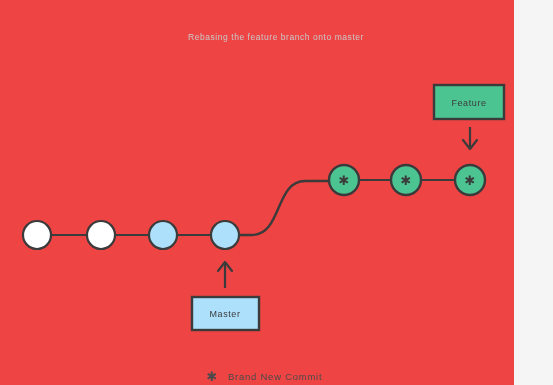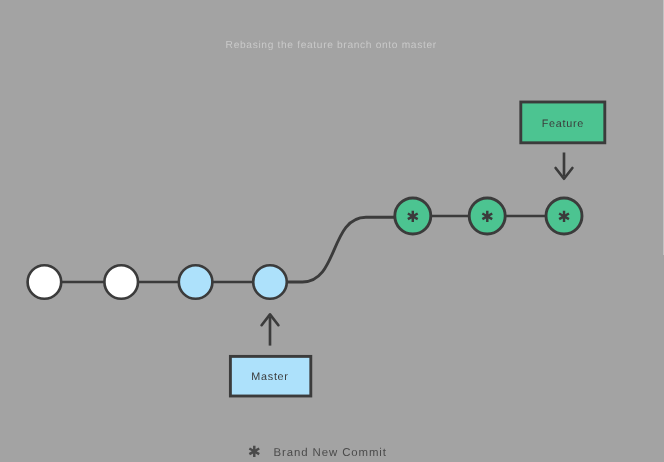--- a/index.html
+++ b/index.html
@@ -8,23 +8,23 @@
   }
   body {
     width: 553px;
     height: 385px;
     background: #f5f5f5;
     font-family: "Liberation Sans", sans-serif;
     overflow: hidden;
   }
   #canvas {
     position: relative;
-    width: 553px;
+    width: 514px;
     height: 385px;
-    background: #a3a3a3;
+    background: #ef4444;
   }
   #diagram-svg {
     position: absolute;
     left: 0;
     top: 0;
     width: 553px;
     height: 385px;
   }
   .title-text {
     font-size: 8.5px;

